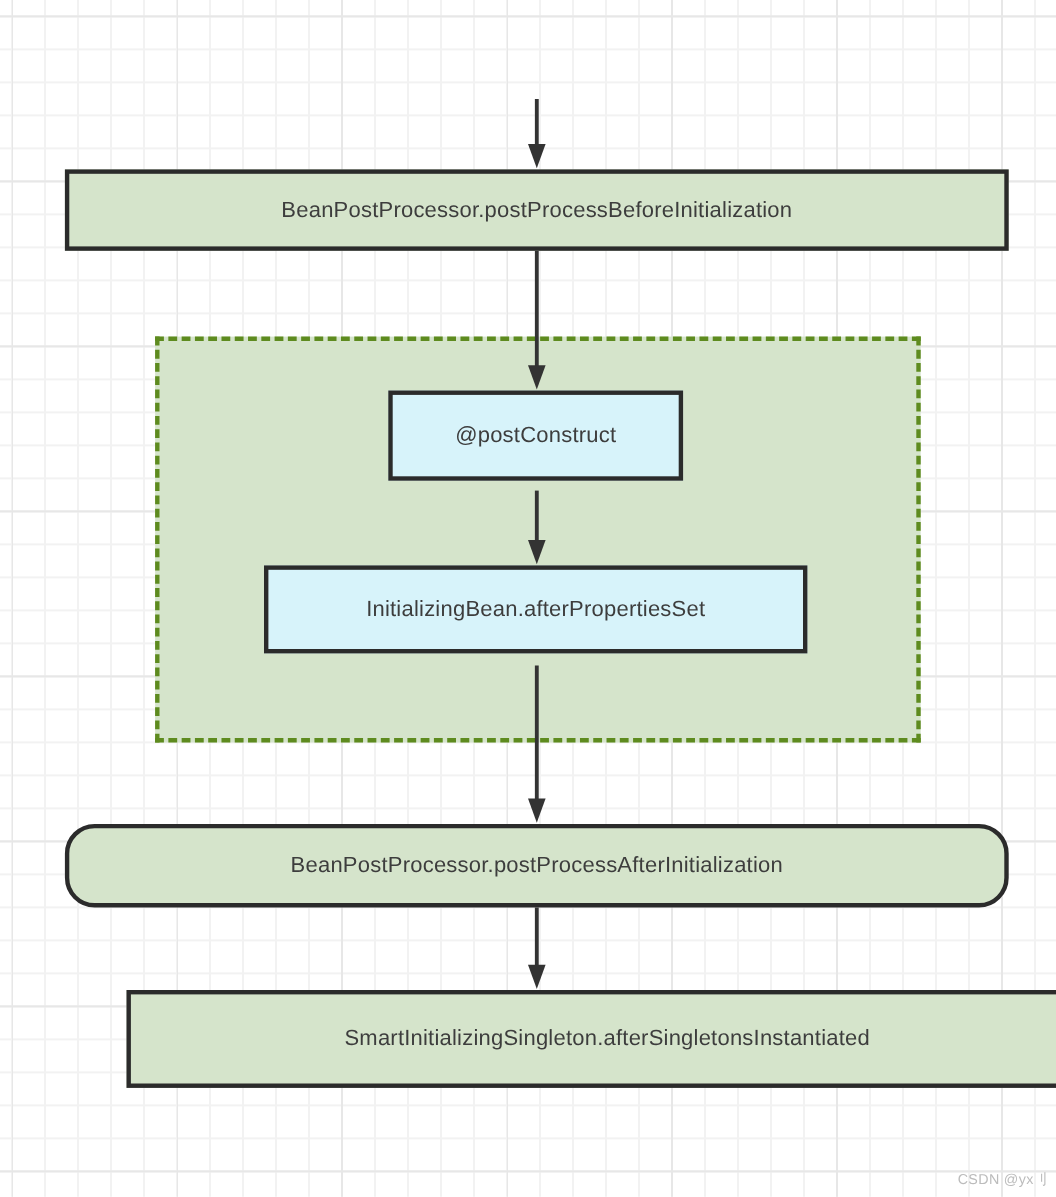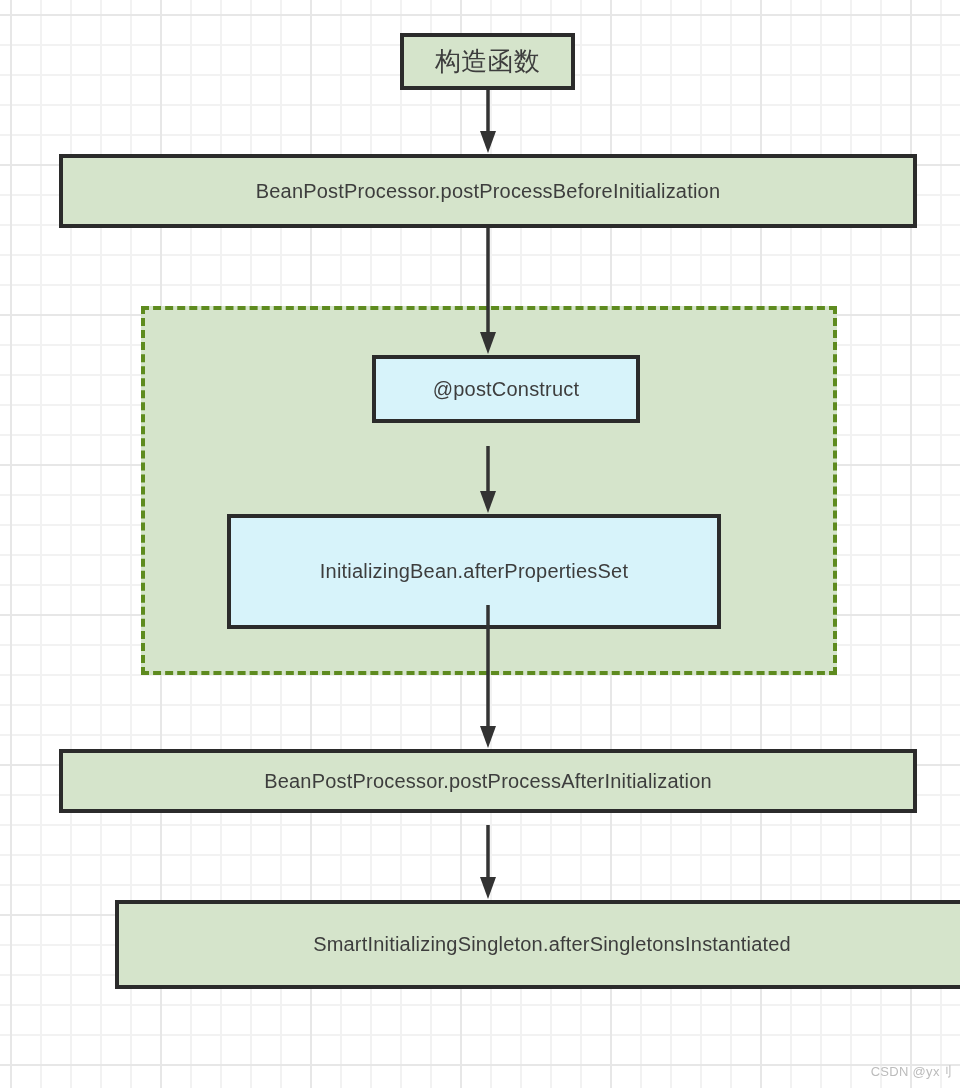--- a/index.html
+++ b/index.html
@@ -34,23 +34,23 @@
     font-size: 20px;
     letter-spacing: 0.2px;
     z-index: 2;
     white-space: nowrap;
   }
   .fill-green { background: #d5e4cb; }
   .fill-cyan  { background: #d7f3fa; }
 
   #node-constructor   { left: 400px; top: 33px;  width: 175px; height: 57px; font-size: 26px; }
   #node-before-init   { left: 59px;  top: 154px; width: 858px; height: 74px; }
-  #node-postconstruct { left: 353px; top: 355px; width: 268px; height: 68px; margin-left: 19px; }
-  #node-afterprops    { left: 227px; top: 514px; width: 494px; height: 115px; }
-  #node-after-init    { left: 59px;  top: 749px; width: 858px; height: 64px; }
+  #node-postconstruct { left: 353px; top: 355px; width: 268px; height: 82px; }
+  #node-afterprops    { left: 240px; top: 514px; width: 494px; height: 80px; }
+  #node-after-init    { left: 59px;  top: 749px; width: 858px; height: 76px; border-radius: 27px; }
   #node-smart         { left: 115px; top: 900px; width: 874px; height: 89px; }
 
   #init-group {
     position: absolute;
     box-sizing: border-box;
     left: 141px; top: 306px; width: 696px; height: 369px;
     background: #d5e4cb;
     border: 4px dashed #5e8b1f;
     z-index: 1;
   }
@@ -70,23 +70,20 @@
     letter-spacing: 0.3px;
   }
 </style>
 </head>
 <body>
 
 <div id="canvas">
 
   <div id="init-group"></div>
 
-  <div class="node fill-green" id="node-constructor">
-    <span>构造函数</span>
-  </div>
 
   <div class="node fill-green" id="node-before-init">
     <span>BeanPostProcessor.postProcessBeforeInitialization</span>
   </div>
 
   <div class="node fill-cyan" id="node-postconstruct">
     <span>@postConstruct</span>
   </div>
 
   <div class="node fill-cyan" id="node-afterprops">

